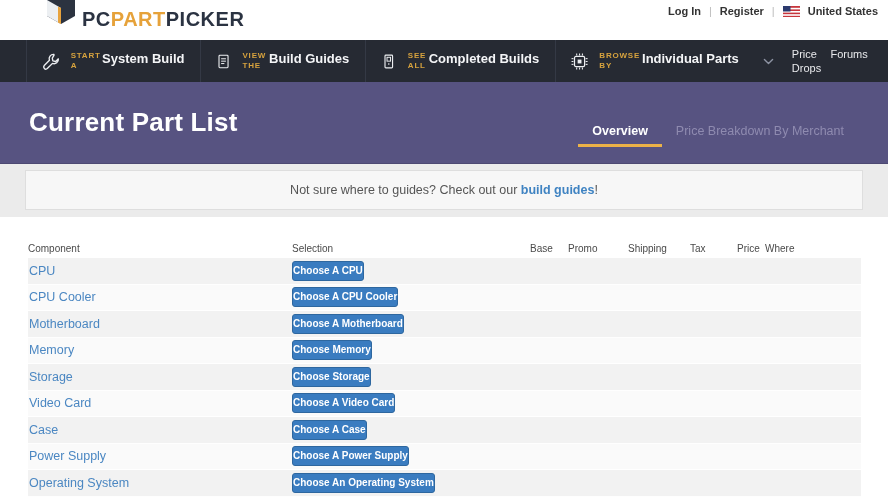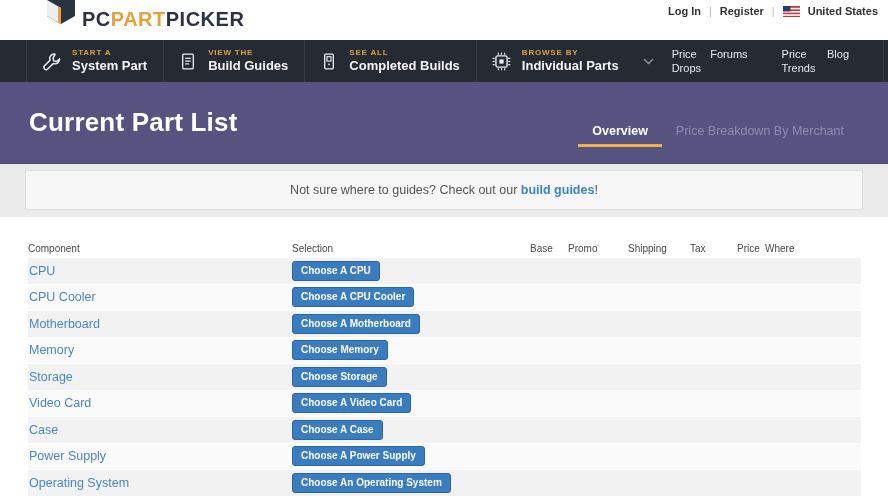--- a/index.html
+++ b/index.html
@@ -14,21 +14,21 @@
   .logo-gold { color: #e6a23a; }
   .login-strip { position: absolute; right: 10px; bottom: 23px; display: flex; align-items: flex-end; gap: 8px;
     font-size: 11px; font-weight: bold; color: #333; white-space: nowrap; }
   .login-sep { color: #bbb; font-weight: normal; }
 
   
   .navbar { height: 42px; background: #262a33; display: flex; align-items: stretch; color: #fff; }
   .nav-item { display: flex; align-items: center; gap: 10px; padding: 0 16px 0 14px;
     border-left: 1px solid #343945; cursor: pointer; }
   .nav-item:first-child { margin-left: 26px; }
-  .nav-text { display: flex; flex-direction: column; justify-content: center; line-height: 1.25; }
+  .nav-text { display: flex; flex-direction: row; justify-content: center; line-height: 1.25; }
   .nav-kicker { font-size: 8px; font-weight: bold; letter-spacing: .8px; color: #d6a23e; text-transform: uppercase; }
   .nav-label { font-size: 13px; font-weight: bold; color: #f4f5f7; white-space: nowrap; }
   .nav-caret { margin-left: 12px; display: flex; align-items: center; }
   .nav-right { margin-left: auto; display: flex; align-items: stretch; }
   .nav-links { display: flex; gap: 34px; align-items: center; padding-right: 34px; }
   .nav-links-col { display: flex; flex-direction: row; gap: 4px; }
   .nav-links-col a { color: #e8e9ec; font-size: 11px; text-decoration: none; line-height: 14px; }
   .nav-search { width: 47px; border-left: 1px solid #343945; border-right: 1px solid #343945;
     display: flex; align-items: center; justify-content: center; cursor: pointer; }
   .nav-tail { width: 21px; }
@@ -52,21 +52,21 @@
   
   .parts-table { margin: 22px 27px 0 28px; width: 833px; }
   .tgrid { display: grid; grid-template-columns: 264px 238px 38px 60px 62px 47px 28px auto; align-items: center; }
   .thead { height: 19px; font-size: 10px; color: #4a4a4a; }
   .trow { height: 26.5px; border-bottom: 1px solid rgba(255,255,255,.9); }
   .trow:nth-child(odd)  { background: #f2f2f2; }
   .trow:nth-child(even) { background: #fafafa; }
   .comp-link { font-size: 12.5px; color: #4b87c2; text-decoration: none; padding-left: 1px; }
   .choose-btn { justify-self: start; background: #3a7cc0; border: 1px solid #2e679f; border-radius: 3px;
     color: #fff; font-family: "Liberation Sans", sans-serif; font-size: 10px; font-weight: bold;
-    padding: 3px 8px; line-height: 12px; cursor: pointer; white-space: nowrap; }
+    padding: 3px 0; line-height: 12px; cursor: pointer; white-space: nowrap; }
 
   svg { display: block; }
 </style>
 </head>
 <body>
 
 <div class="topbar">
   <div class="logo-wrap">
     <svg width="32" height="34" viewBox="0 0 32 34">
       <polygon points="16,1 30,9 30,25 16,33 2,25 2,9" fill="#2c3340"></polygon>
@@ -92,21 +92,21 @@
 </div>
 
 <div class="navbar">
 
   <div class="nav-item">
     <svg width="21" height="21" viewBox="0 0 20 20">
       <path d="M13.2 2.8a4.4 4.4 0 0 0-4.6 6L3.3 14.1a2.2 2.2 0 0 0 3.1 3.1l5.3-5.3a4.4 4.4 0 0 0 6-4.6L15 10l-2.9-.6-.6-2.9 1.7-2.7z" fill="none" stroke="#eceef1" stroke-width="1.4" stroke-linejoin="round"></path>
     </svg>
     <div class="nav-text">
       <span class="nav-kicker">START A</span>
-      <span class="nav-label">System Part</span>
+      <span class="nav-label">System Build</span>
     </div>
   </div>
 
   <div class="nav-item">
     <svg width="20" height="21" viewBox="0 0 20 20">
       <rect x="4.7" y="2.7" width="10.6" height="14.6" rx="1" fill="none" stroke="#eceef1" stroke-width="1.3"></rect>
       <line x1="7.2" y1="6.8" x2="12.8" y2="6.8" stroke="#eceef1" stroke-width="1.2"></line>
       <line x1="7.2" y1="9.6" x2="12.8" y2="9.6" stroke="#eceef1" stroke-width="1.2"></line>
       <line x1="7.2" y1="12.4" x2="11" y2="12.4" stroke="#eceef1" stroke-width="1.2"></line>
     </svg>

